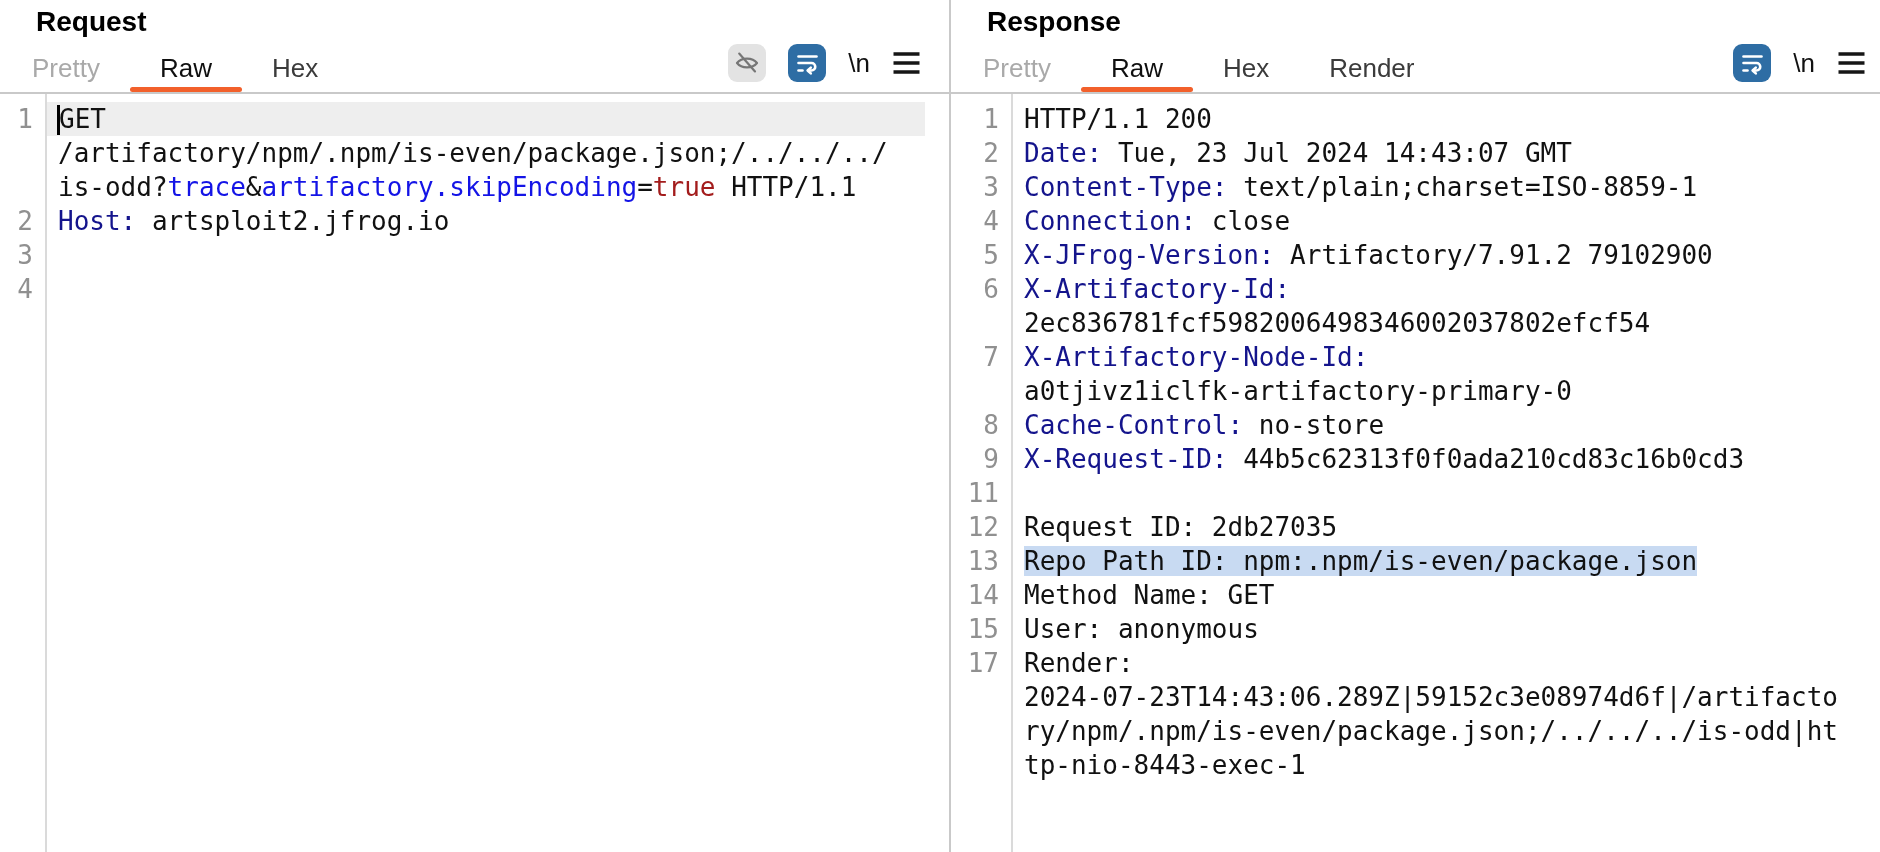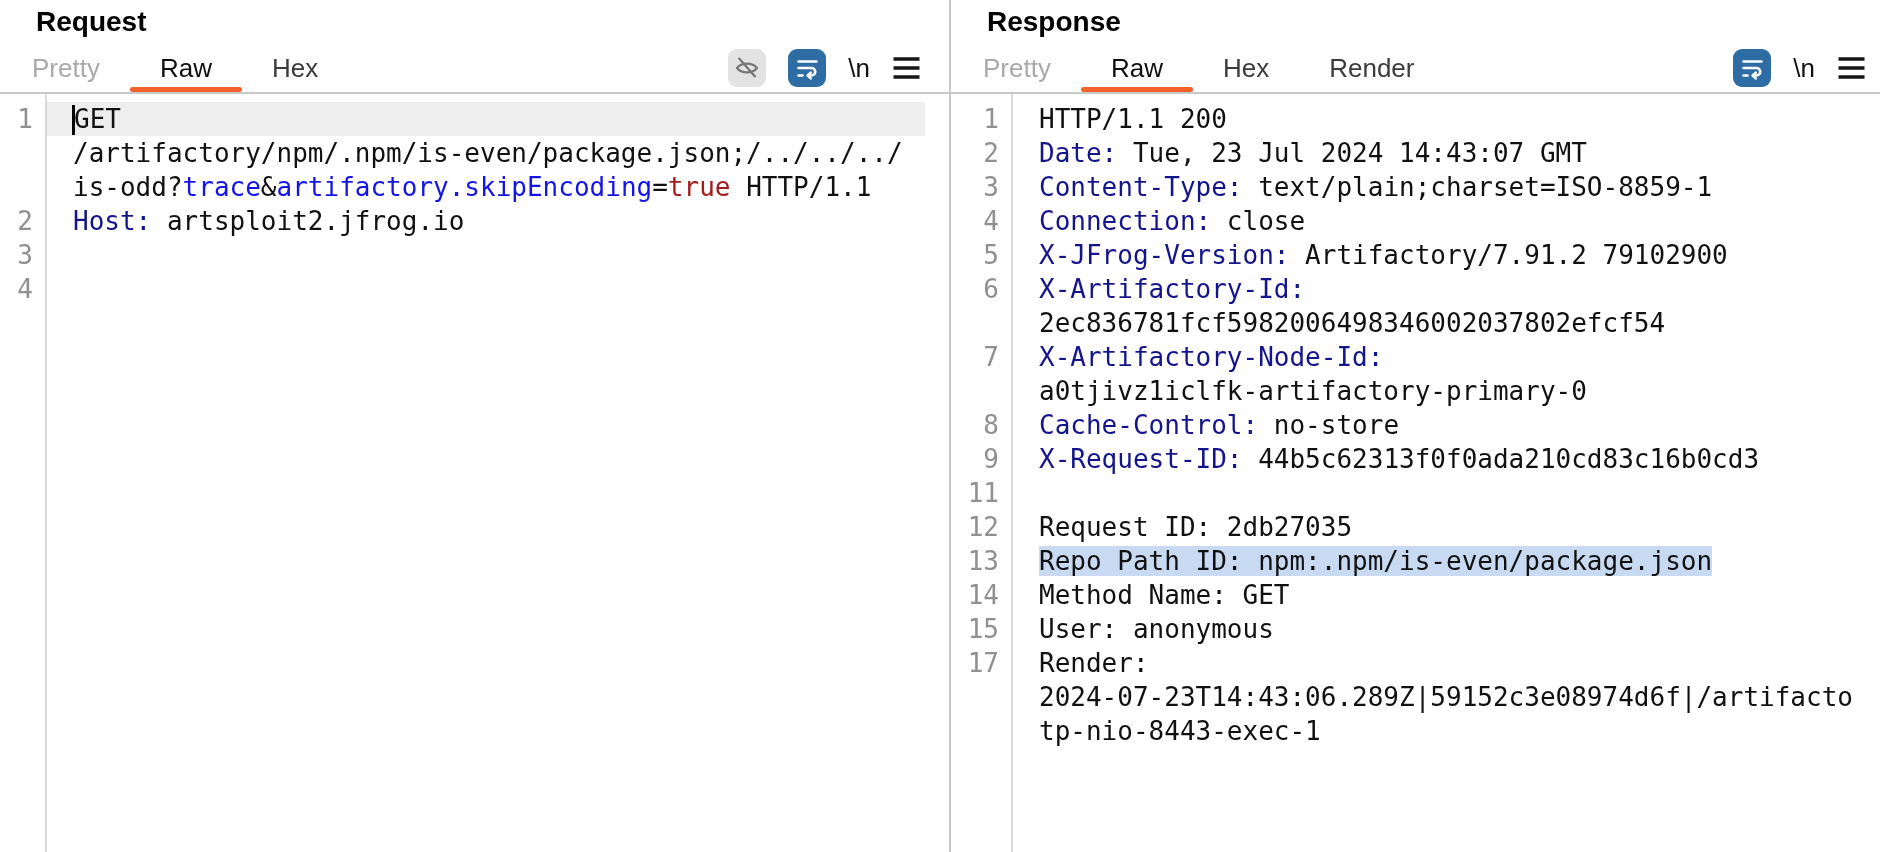--- a/index.html
+++ b/index.html
@@ -23,21 +23,21 @@
   .app{display:flex;width:1880px;height:852px}
   .panel{display:flex;flex-direction:column;height:852px;background:#fff;min-width:0}
   .panel.request{width:949px}
   .panel.response{width:929px}
   .splitter{width:2px;background:var(--border);height:852px;flex:0 0 2px;cursor:col-resize}
 
   .panel-title{
     margin:0;padding:6px 0 0 36px;height:44px;
     font-size:28px;font-weight:bold;color:#000;letter-spacing:0;
   }
-  .tabbar{height:48px;display:flex;align-items:center;justify-content:space-between}
+  .tabbar{height:48px;display:flex;align-items:flex-start;justify-content:space-between}
   ul.tabs{list-style:none;margin:0;padding:0 0 0 2px;display:flex}
   ul.tabs li{
     position:relative;padding:0 30px;line-height:48px;font-size:26px;color:#3b3b3b;cursor:pointer;
   }
   ul.tabs li.muted{color:#a9a9a9}
   ul.tabs li.active{color:#0f0f0f}
   ul.tabs li.active::after{
     content:"";position:absolute;left:0;right:0;bottom:0;height:5px;border-radius:3px;
     background:var(--accent);
   }
@@ -64,21 +64,21 @@
     content:"";position:absolute;top:0;bottom:0;width:2px;background:var(--gutterLine);
     left:var(--gutterW);
   }
   .panel.request .editor{--gutterW:45px}
   .panel.response .editor{--gutterW:60px}
   .row{display:flex;height:34px;line-height:34px;white-space:pre}
   .gutter{
     flex:0 0 var(--gutterW);width:var(--gutterW);text-align:right;padding-right:12px;
     color:var(--lineNum);user-select:none;
   }
-  .code{flex:1;padding-left:28px;min-width:0}
+  .code{flex:1;padding-left:13px;min-width:0}
   .row.current .code{background:var(--currentLine)}
   .sel{background:var(--selection)}
   .tone-plain{color:#111}
   .tone-header{color:var(--headerNavy)}
   .tone-param{color:var(--paramBlue)}
   .tone-value{color:var(--valueRed)}
   .caret{
     display:inline-block;width:3px;height:30px;background:#000;vertical-align:middle;
     margin-right:-1px;margin-left:-1px;position:relative;top:-1px;
   }
@@ -169,17 +169,18 @@
         <div class="row"><span class="gutter"></span><span class="code"><span class="tone-plain">a0tjivz1iclfk-artifactory-primary-0</span></span></div>
         <div class="row"><span class="gutter">8</span><span class="code"><span class="tone-header">Cache-Control:</span><span class="tone-plain"> no-store</span></span></div>
         <div class="row"><span class="gutter">9</span><span class="code"><span class="tone-header">X-Request-ID:</span><span class="tone-plain"> 44b5c62313f0f0ada210cd83c16b0cd3</span></span></div>
         <div class="row"><span class="gutter">11</span><span class="code"></span></div>
         <div class="row"><span class="gutter">12</span><span class="code"><span class="tone-plain">Request ID: 2db27035</span></span></div>
         <div class="row"><span class="gutter">13</span><span class="code"><span class="sel"><span class="tone-plain">Repo Path ID: npm:.npm/is-even/package.json</span></span></span></div>
         <div class="row"><span class="gutter">14</span><span class="code"><span class="tone-plain">Method Name: GET</span></span></div>
         <div class="row"><span class="gutter">15</span><span class="code"><span class="tone-plain">User: anonymous</span></span></div>
         <div class="row"><span class="gutter">17</span><span class="code"><span class="tone-plain">Render:</span></span></div>
         <div class="row"><span class="gutter"></span><span class="code"><span class="tone-plain">2024-07-23T14:43:06.289Z|59152c3e08974d6f|/artifacto</span></span></div>
+        <div class="row"><span class="gutter"></span><span class="code"><span class="tone-plain">ry/npm/.npm/is-even/package.json;/../../../is-odd|ht</span></span></div>
         <div class="row"><span class="gutter"></span><span class="code"><span class="tone-plain">tp-nio-8443-exec-1</span></span></div>
       </div>
   </section>
 
 </div>
 
 </body></html>

